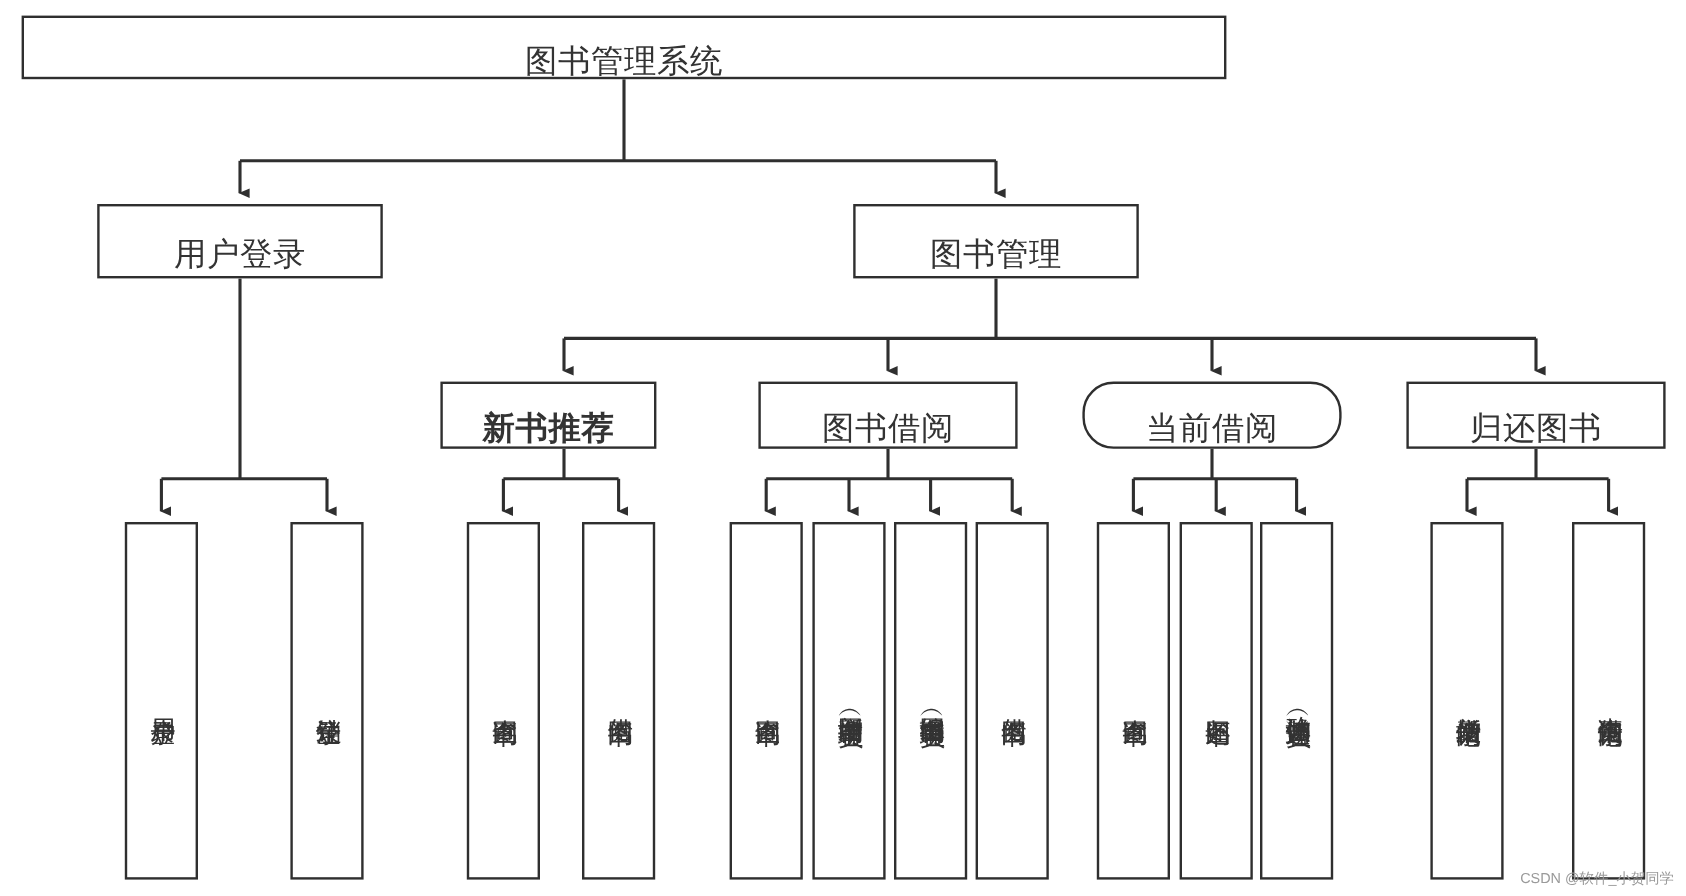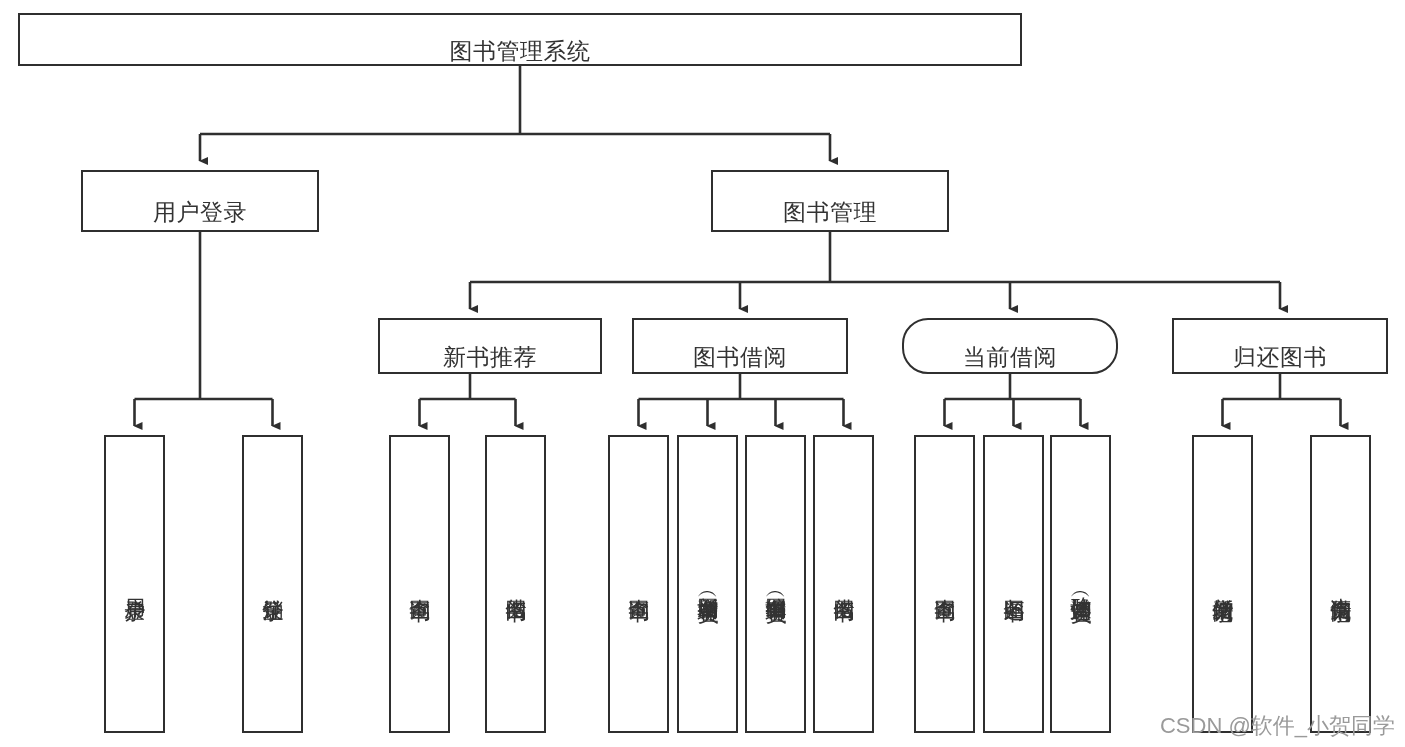--- a/index.html
+++ b/index.html
@@ -31,41 +31,41 @@
     position: absolute;
     box-sizing: border-box;
     background: #ffffff;
     border: 2px solid #2f2f2f;
     display: flex;
     align-items: center;
     justify-content: center;
     overflow: hidden;
   }
   .node-label-h {
-    font-size: 23px;
+    font-size: 27px;
     color: #333333;
     line-height: 1.1;
     white-space: nowrap;
     letter-spacing: 0.5px;
     margin-top: 24px;
   }
   .node-label-v {
     font-size: 21px;
     color: #333333;
     writing-mode: vertical-rl;
     text-orientation: upright;
     line-height: 1.18;
     letter-spacing: 1px;
     white-space: nowrap;
   }
   .watermark {
     position: absolute;
     right: 10px;
     bottom: 6px;
-    font-size: 22px;
+    font-size: 12px;
     color: #9a9a9a;
     white-space: nowrap;
     pointer-events: none;
     font-family: "Liberation Sans", sans-serif;
   }
 </style>
 </head>
 <body>
 
 <div id="diagram-root">
@@ -117,21 +117,21 @@
     <span class="node-label-h">图书管理系统</span>
   </div>
 
   <div class="node-box" style="left: 81px; top: 170px; width: 238px; height: 62px;">
     <span class="node-label-h">用户登录</span>
   </div>
   <div class="node-box" style="left: 711px; top: 170px; width: 238px; height: 62px;">
     <span class="node-label-h">图书管理</span>
   </div>
 
-  <div class="node-box" style="left: 378px; top: 318px; width: 224px; height: 56px;">
+  <div class="node-box" style="left: 367px; top: 318px; width: 180px; height: 56px; font-weight: bold;">
     <span class="node-label-h">新书推荐</span>
   </div>
   <div class="node-box" style="left: 632px; top: 318px; width: 216px; height: 56px;">
     <span class="node-label-h">图书借阅</span>
   </div>
   <div class="node-box" style="left: 902px; top: 318px; width: 216px; height: 56px; border-radius: 26px;">
     <span class="node-label-h">当前借阅</span>
   </div>
   <div class="node-box" style="left: 1172px; top: 318px; width: 216px; height: 56px;">
     <span class="node-label-h">归还图书</span>

